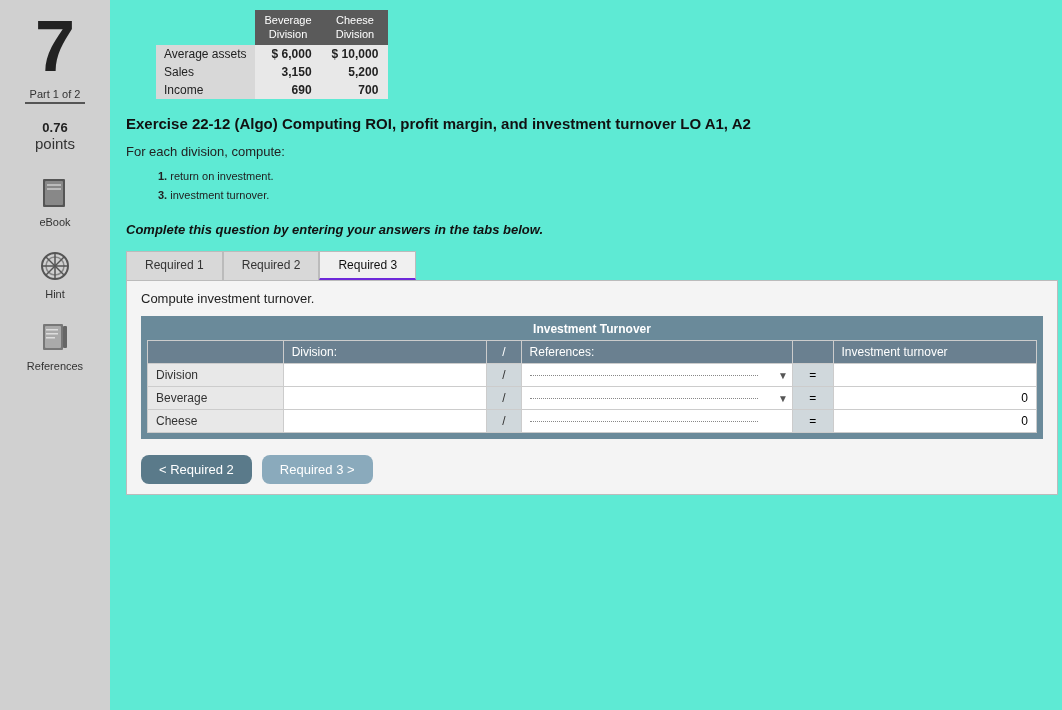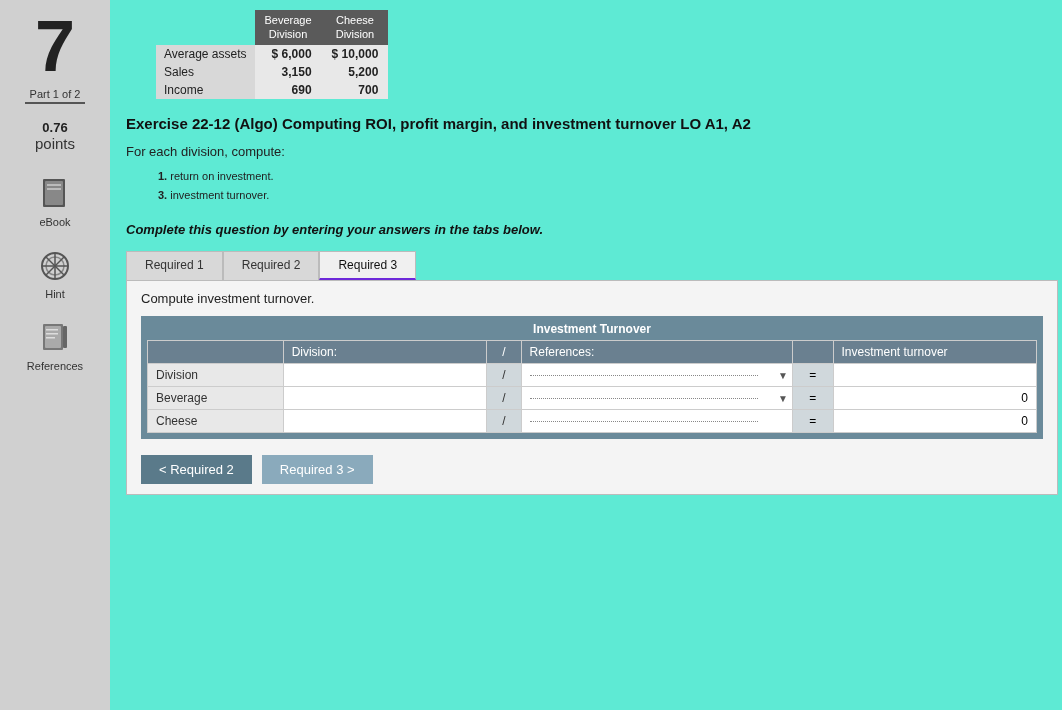--- a/index.html
+++ b/index.html
@@ -279,21 +279,21 @@
       gap: 10px;
     }
 
     .nav-btn {
       padding: 7px 18px;
       font-size: 13px;
       cursor: pointer;
       border: none;
       background: #5a7a8a;
       color: white;
-      border-radius: 0;
+      border-radius: 8px;
       display: flex;
       align-items: center;
       gap: 4px;
     }
 
     .nav-btn.light {
       background: #8aaabc;
       text-align: right;
     }
 

